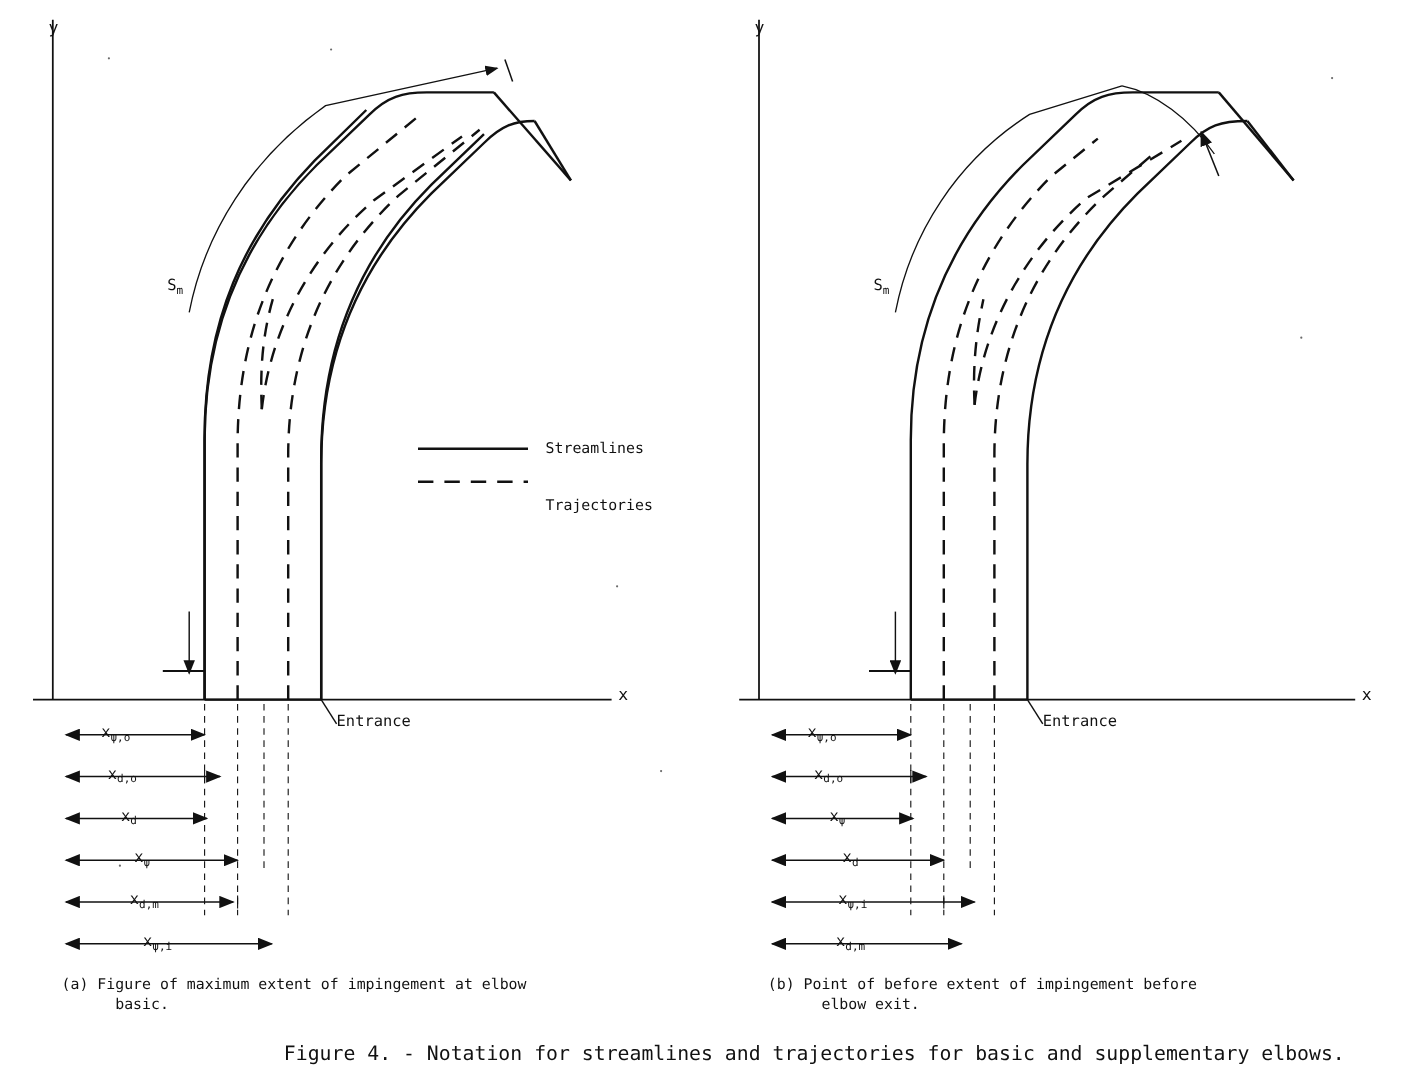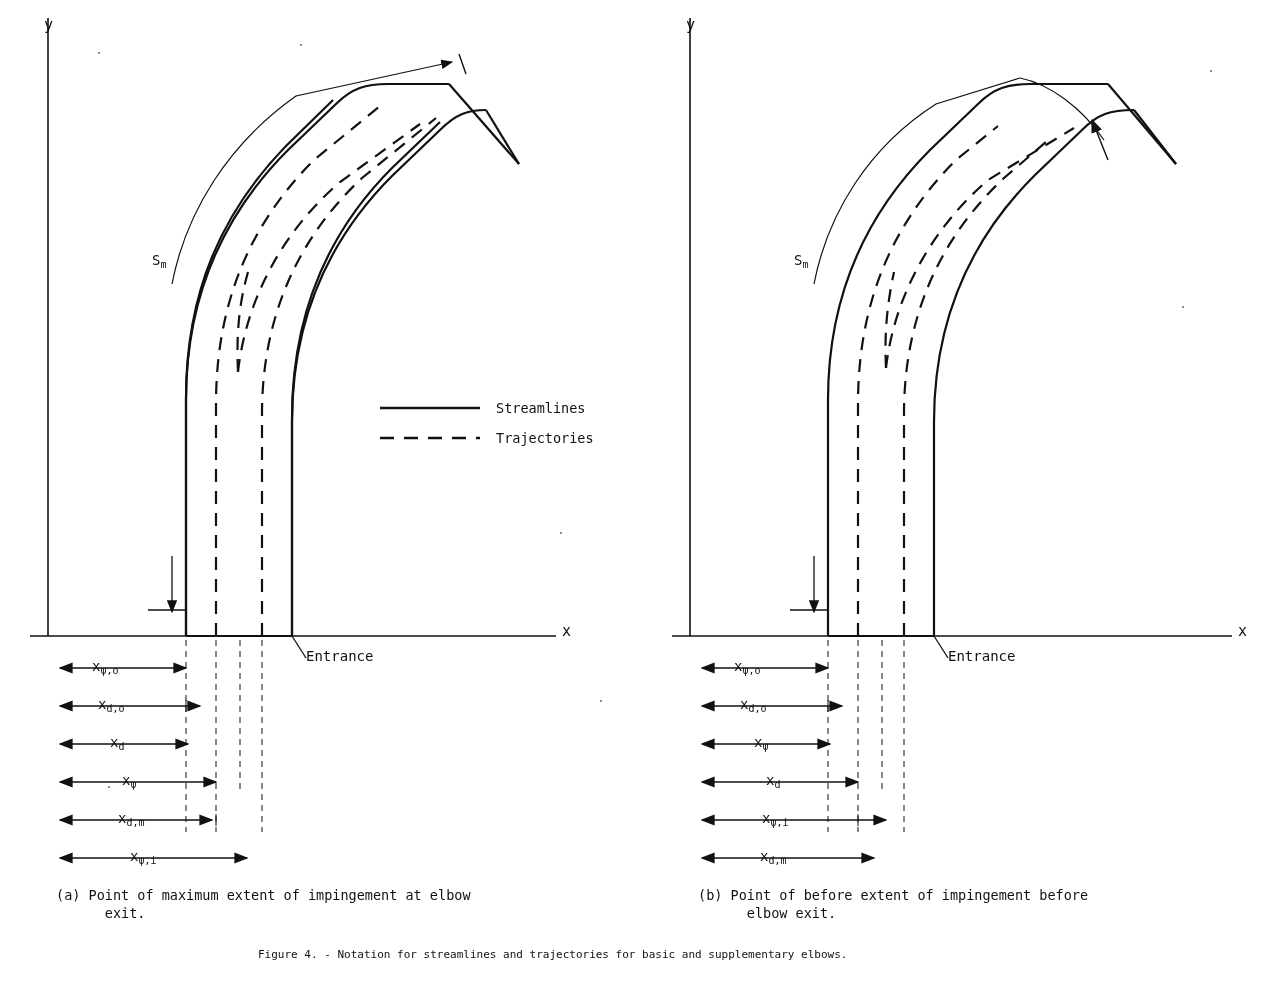--- a/index.html
+++ b/index.html
@@ -42,21 +42,21 @@
     letter-spacing: 0;
   }
   .caption-a, .caption-b {
     position: absolute;
     font-size: 13.5px;
     line-height: 1.45;
     white-space: pre;
   }
   .fig-caption {
     position: absolute;
-    font-size: 11px;
+    font-size: 18px;
     white-space: nowrap;
   }
   .legend-text {
     position: absolute;
     font-size: 13.5px;
     white-space: nowrap;
     text-align: center;
   }
   .dot {
     position: absolute;
@@ -200,37 +200,37 @@
   <div class="lbl" style="left:306px; top:648px;">Entrance</div>
 
   <div class="lbl" style="left:92px; top:658px;"><span>x</span><span class="sub">ψ,o</span></div>
   <div class="lbl" style="left:98px; top:696px;"><span>x</span><span class="sub">d,o</span></div>
   <div class="lbl" style="left:110px; top:734px;"><span>x</span><span class="sub">d</span></div>
   <div class="lbl" style="left:122px; top:772px;"><span>x</span><span class="sub">ψ</span></div>
   <div class="lbl" style="left:118px; top:810px;"><span>x</span><span class="sub">d,m</span></div>
   <div class="lbl" style="left:130px; top:848px;"><span>x</span><span class="sub">ψ,i</span></div>
 
   <div class="legend-text" style="left:496px; top:400px;">Streamlines</div>
-  <div class="legend-text" style="left:496px; top:430px;">Trajectories</div>
+  <div class="legend-text" style="left:496px; top:452px;">Trajectories</div>
 
   <div class="lbl axis-lbl" style="left:686px; top:16px;">y</div>
   <div class="lbl axis-lbl" style="left:1238px; top:622px;">x</div>
 
   <div class="lbl" style="left:794px; top:252px;"><span>S</span><span class="sub">m</span></div>
 
   <div class="lbl" style="left:948px; top:648px;">Entrance</div>
 
   <div class="lbl" style="left:734px; top:658px;"><span>x</span><span class="sub">ψ,o</span></div>
   <div class="lbl" style="left:740px; top:696px;"><span>x</span><span class="sub">d,o</span></div>
   <div class="lbl" style="left:754px; top:734px;"><span>x</span><span class="sub">ψ</span></div>
   <div class="lbl" style="left:766px; top:772px;"><span>x</span><span class="sub">d</span></div>
   <div class="lbl" style="left:762px; top:810px;"><span>x</span><span class="sub">ψ,i</span></div>
   <div class="lbl" style="left:760px; top:848px;"><span>x</span><span class="sub">d,m</span></div>
 
-  <div class="caption-a" style="left:56px; top:886px;">(a) Point of maximum extent of impingement at elbow</div>
-  <div class="caption-a" style="left:56px; top:904px;">      exit.</div>
+  <div class="caption-a" style="left:56px; top:886px;">(a) Figure of maximum extent of impingement at elbow</div>
+  <div class="caption-a" style="left:56px; top:904px;">      basic.</div>
 
   <div class="caption-b" style="left:698px; top:886px;">(b) Point of before extent of impingement before</div>
   <div class="caption-b" style="left:698px; top:904px;">      elbow exit.</div>
 
   <div class="fig-caption" style="left:258px; top:948px;">Figure 4. - Notation for streamlines and trajectories for basic and supplementary elbows.</div>
 
 </div>
 
 </body></html>

